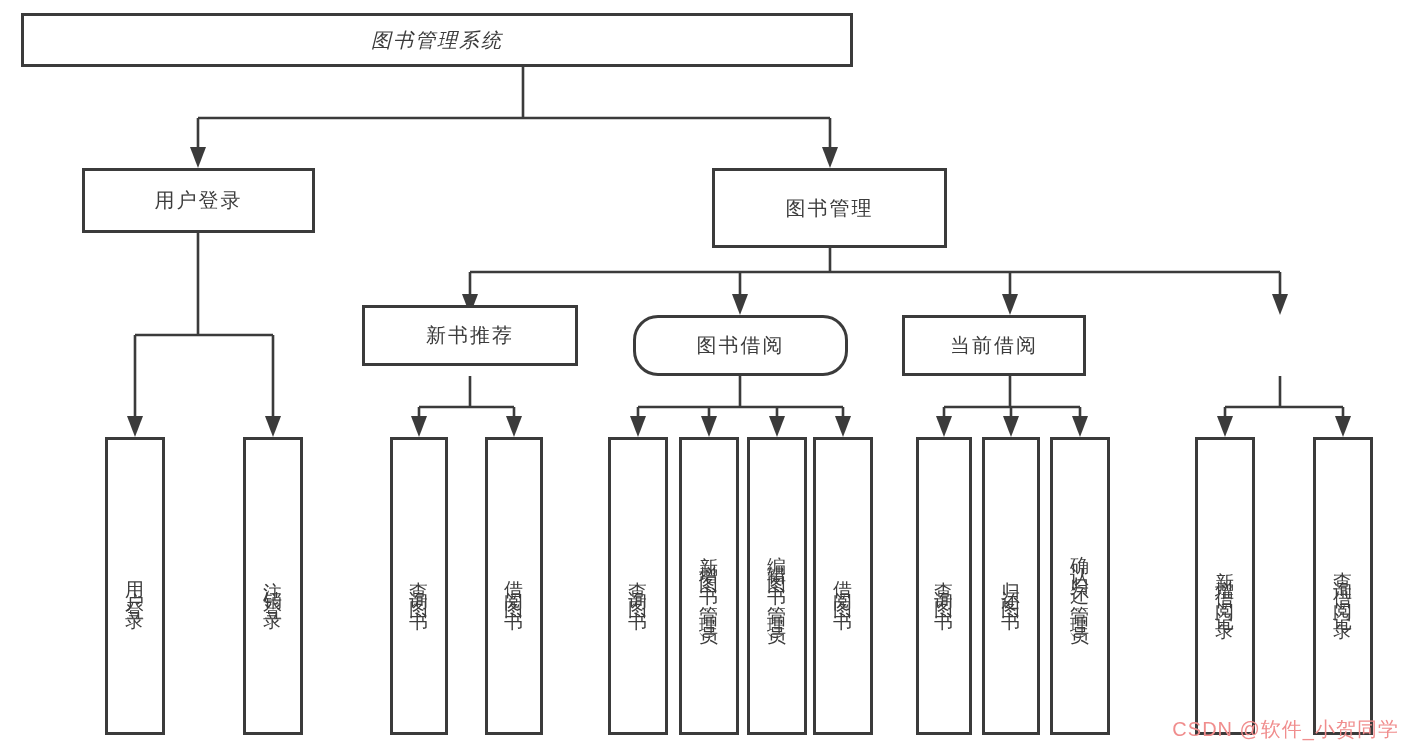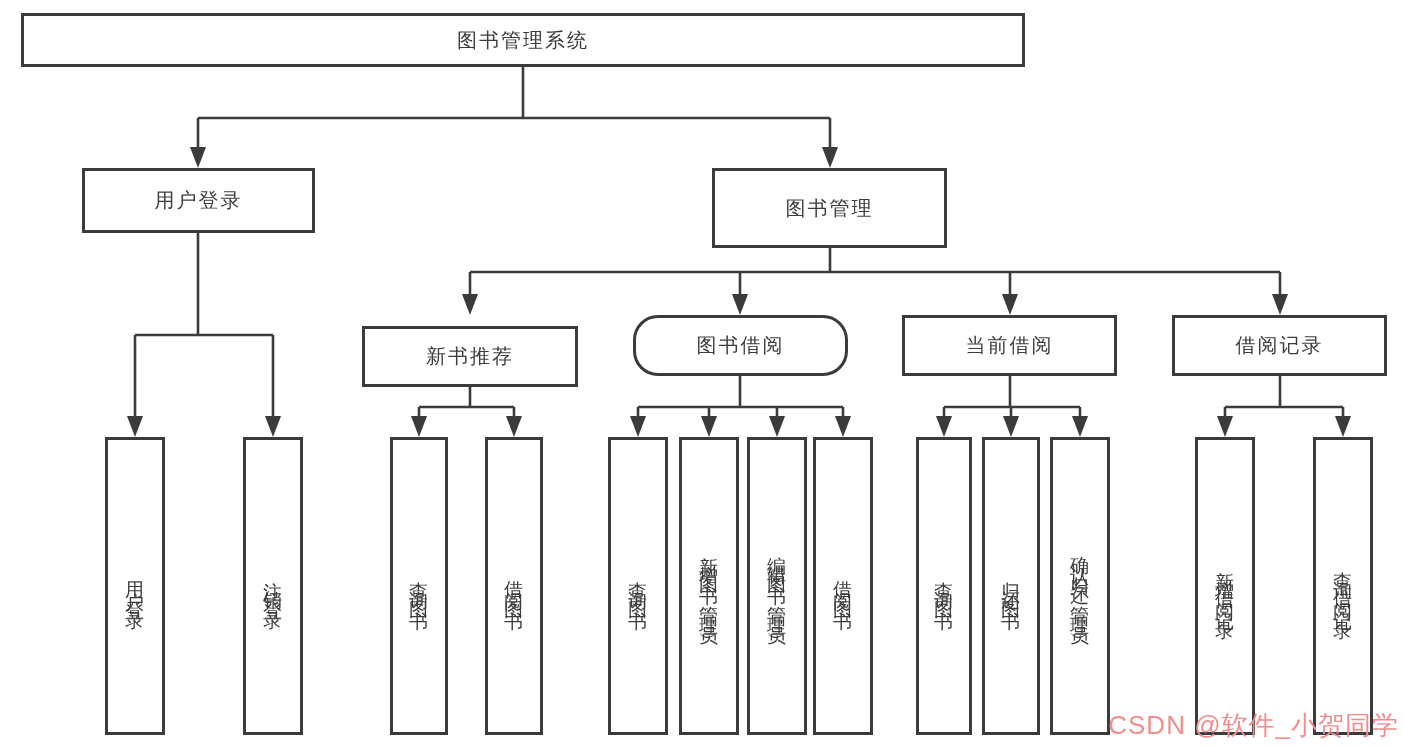--- a/index.html
+++ b/index.html
@@ -56,21 +56,21 @@
     letter-spacing: 10px;
     line-height: 1;
     color: var(--text);
     white-space: nowrap;
   }
 
   .watermark {
     position: absolute;
     right: 6px;
     bottom: 4px;
-    font-size: 26px;
+    font-size: 20px;
     color: var(--watermark);
     letter-spacing: 1px;
     white-space: nowrap;
     margin-left: 43px;
   }
 </style>
 </head>
 <body>
 
 <div class="canvas">
@@ -108,29 +108,28 @@
       <polygon points="769,416 785,416 777,437"></polygon>
       <polygon points="835,416 851,416 843,437"></polygon>
       <polygon points="936,416 952,416 944,437"></polygon>
       <polygon points="1003,416 1019,416 1011,437"></polygon>
       <polygon points="1072,416 1088,416 1080,437"></polygon>
       <polygon points="1217,416 1233,416 1225,437"></polygon>
       <polygon points="1335,416 1351,416 1343,437"></polygon>
     </g>
   </svg>
 
-  <div class="node" style="left:21px; top:13px; width:1004px; height:54px;">图书管理系统</div>
+  <div class="node" style="left:21px; top:13px; width:832px; height:54px;font-style:italic;">图书管理系统</div>
 
   <div class="node" style="left:82px; top:168px; width:233px; height:65px;">用户登录</div>
   <div class="node" style="left:712px; top:168px; width:235px; height:80px;">图书管理</div>
 
-  <div class="node" style="left:362px; top:326px; width:216px; height:61px;">新书推荐</div>
+  <div class="node" style="left:362px; top:305px; width:216px; height:61px;">新书推荐</div>
   <div class="node" style="left:633px; top:315px; width:215px; height:61px;border-radius:25px;">图书借阅</div>
-  <div class="node" style="left:902px; top:315px; width:215px; height:61px;">当前借阅</div>
-  <div class="node" style="left:1172px; top:315px; width:215px; height:61px;">借阅记录</div>
+  <div class="node" style="left:902px; top:315px; width:184px; height:61px;">当前借阅</div>
 
   <div class="leaf" style="left:105px; width:60px;">
     <span class="vtext">用户登录</span>
   </div>
   <div class="leaf" style="left:243px; width:60px;">
     <span class="vtext">注销登录</span>
   </div>
 
   <div class="leaf" style="left:390px; width:58px;">
     <span class="vtext">查询图书</span>

